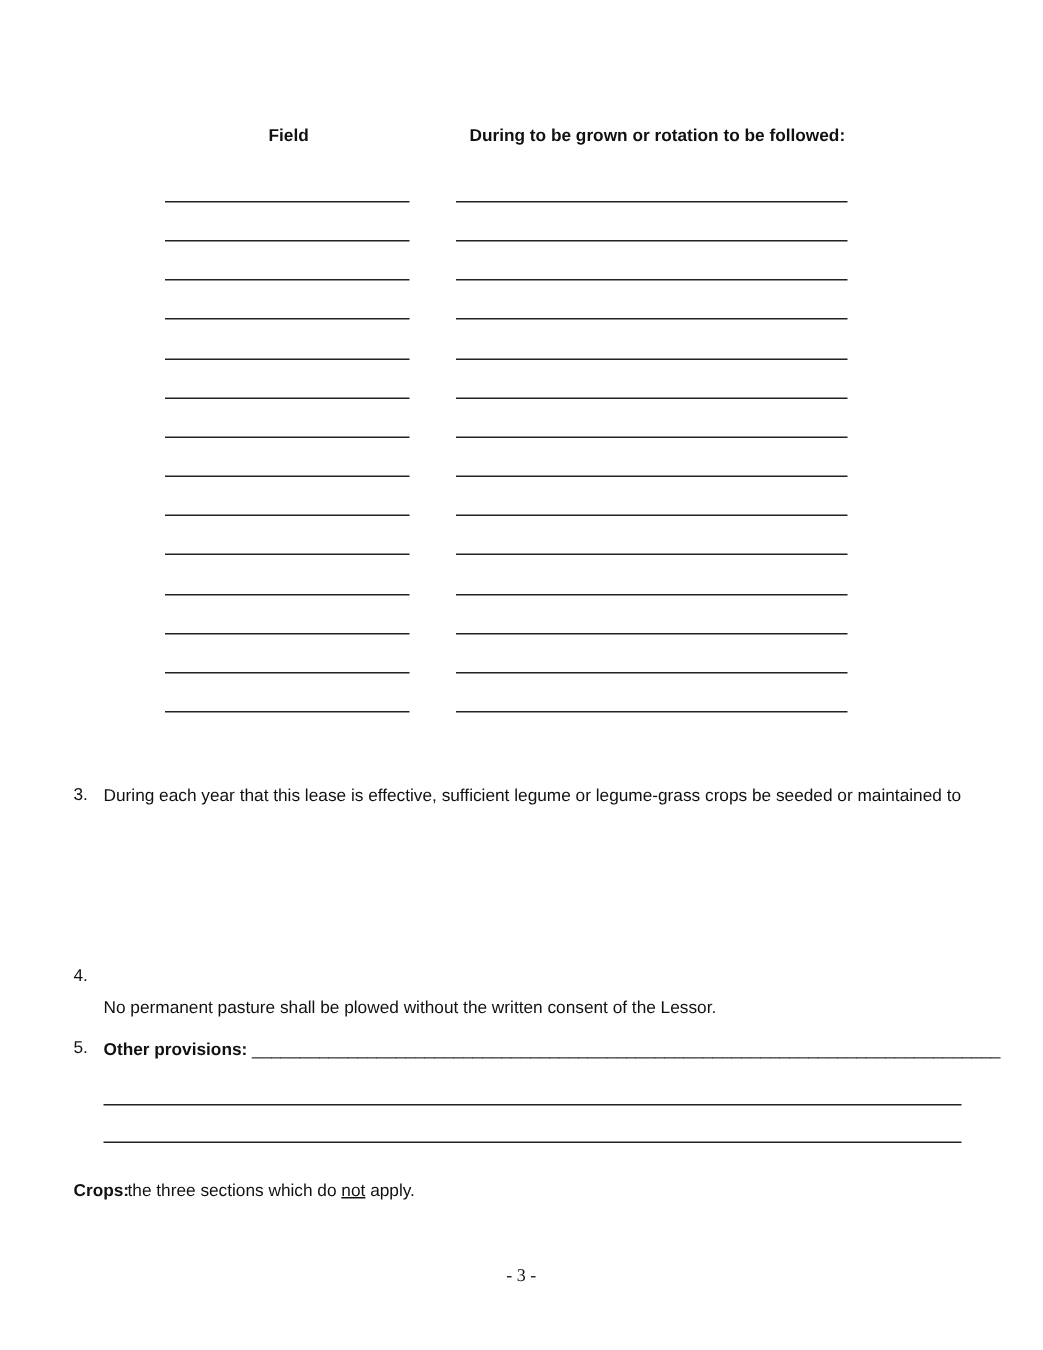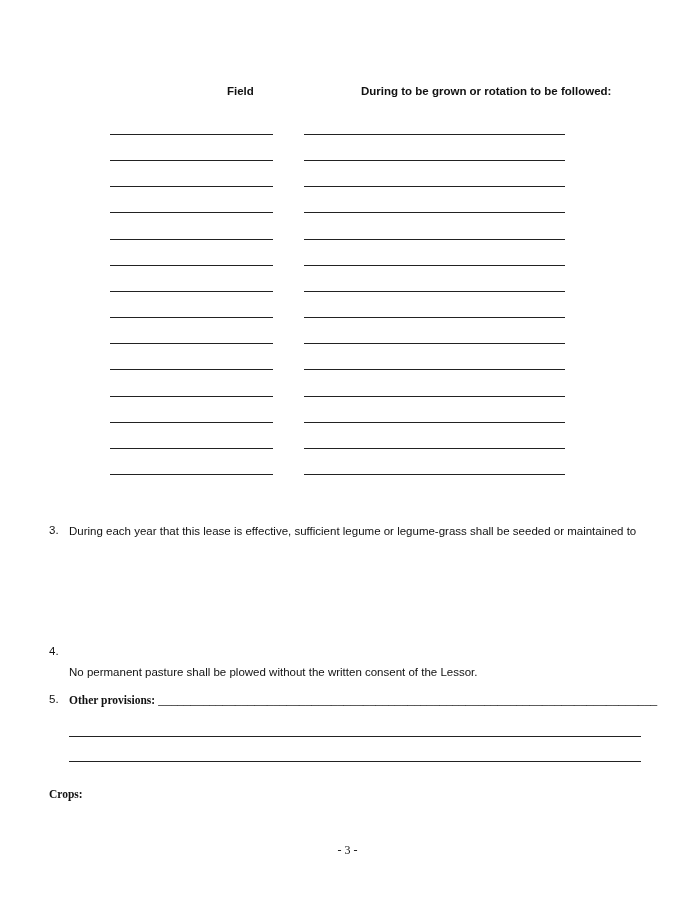--- a/index.html
+++ b/index.html
@@ -1,23 +1,23 @@
 <!DOCTYPE html>
 <html><head>
   <meta charset="utf-8">
   <style>
     html, body { margin: 0; padding: 0; background: #ffffff; }
     body { width: 695px; height: 900px; position: relative; overflow: hidden;
            font-family: "Liberation Sans", sans-serif; color: #111; }
     .abs { position: absolute; }
-    .hdr { font-weight: bold; font-size: 11.5px; white-space: nowrap; margin-left: 48px; }
+    .hdr { font-weight: bold; font-size: 11.5px; white-space: nowrap; }
     .rule { position: absolute; height: 0; border-top: 1.5px solid #222; }
     .para { font-size: 11.5px; line-height: 24px; white-space: nowrap; }
     .num { position: absolute; font-size: 11.5px; }
-    .b { font-weight: bold; font-family: Liberation Serif, serif; }
+    .b { font-weight: bold; }
     .u { text-decoration: underline; }
     .pageno { font-family: "Liberation Serif", serif; font-size: 12px; }
   </style>
 </head>
 <body>
 
 <div class="abs hdr" style="left:179px; top:85px;">Field</div>
 <div class="abs hdr" style="left:313px; top:85px;">During to be grown or rotation to be followed:</div>
 
 <div id="rows">
@@ -46,28 +46,29 @@
     <div class="rule" style="left: 110px; width: 163px; top: 422px;"></div>
     <div class="rule" style="left: 304px; width: 261px; top: 422px;"></div>
     <div class="rule" style="left: 110px; width: 163px; top: 448px;"></div>
     <div class="rule" style="left: 304px; width: 261px; top: 448px;"></div>
     <div class="rule" style="left: 110px; width: 163px; top: 474px;"></div>
     <div class="rule" style="left: 304px; width: 261px; top: 474px;"></div>
   </div>
 
 <div class="num" style="left:49px; top:524px;">3.</div>
 <div class="abs para" style="left:69px; top:519px;">
-  <div>During each year that this lease is effective, sufficient legume or legume-grass shall be seeded or maintained to</div>
+  <div>During each year that this lease is effective, sufficient legume or legume-grass crops be seeded or maintained to</div>
 </div>
 
 <div class="num" style="left:49px; top:645px;">4.</div>
 <div class="abs para" style="left:69px; top:640px; line-height:24px;margin-top:20px;">No permanent pasture shall be plowed without the written consent of the Lessor.</div>
 
 <div class="num" style="left:49px; top:693px;">5.</div>
 <div class="abs para" style="left:69px; top:688px;"><span class="b">Other provisions:</span> <span>______________________________________________________________________________</span></div>
 <div class="rule" style="left:69px; width:572px; top:736px;"></div>
 <div class="rule" style="left:69px; width:572px; top:761px;"></div>
 
 <div class="abs para b" style="left:49px; top:782px;">Crops:</div>
 <div class="abs para" style="left:85px; top:782px;">
+  <div><span>the three sections which do </span><span class="u">not</span><span> apply.</span></div>
 </div>
 
 <div class="abs pageno" style="left:0; width:695px; text-align:center; top:843px;">- 3 -</div>
 
 </body></html>

